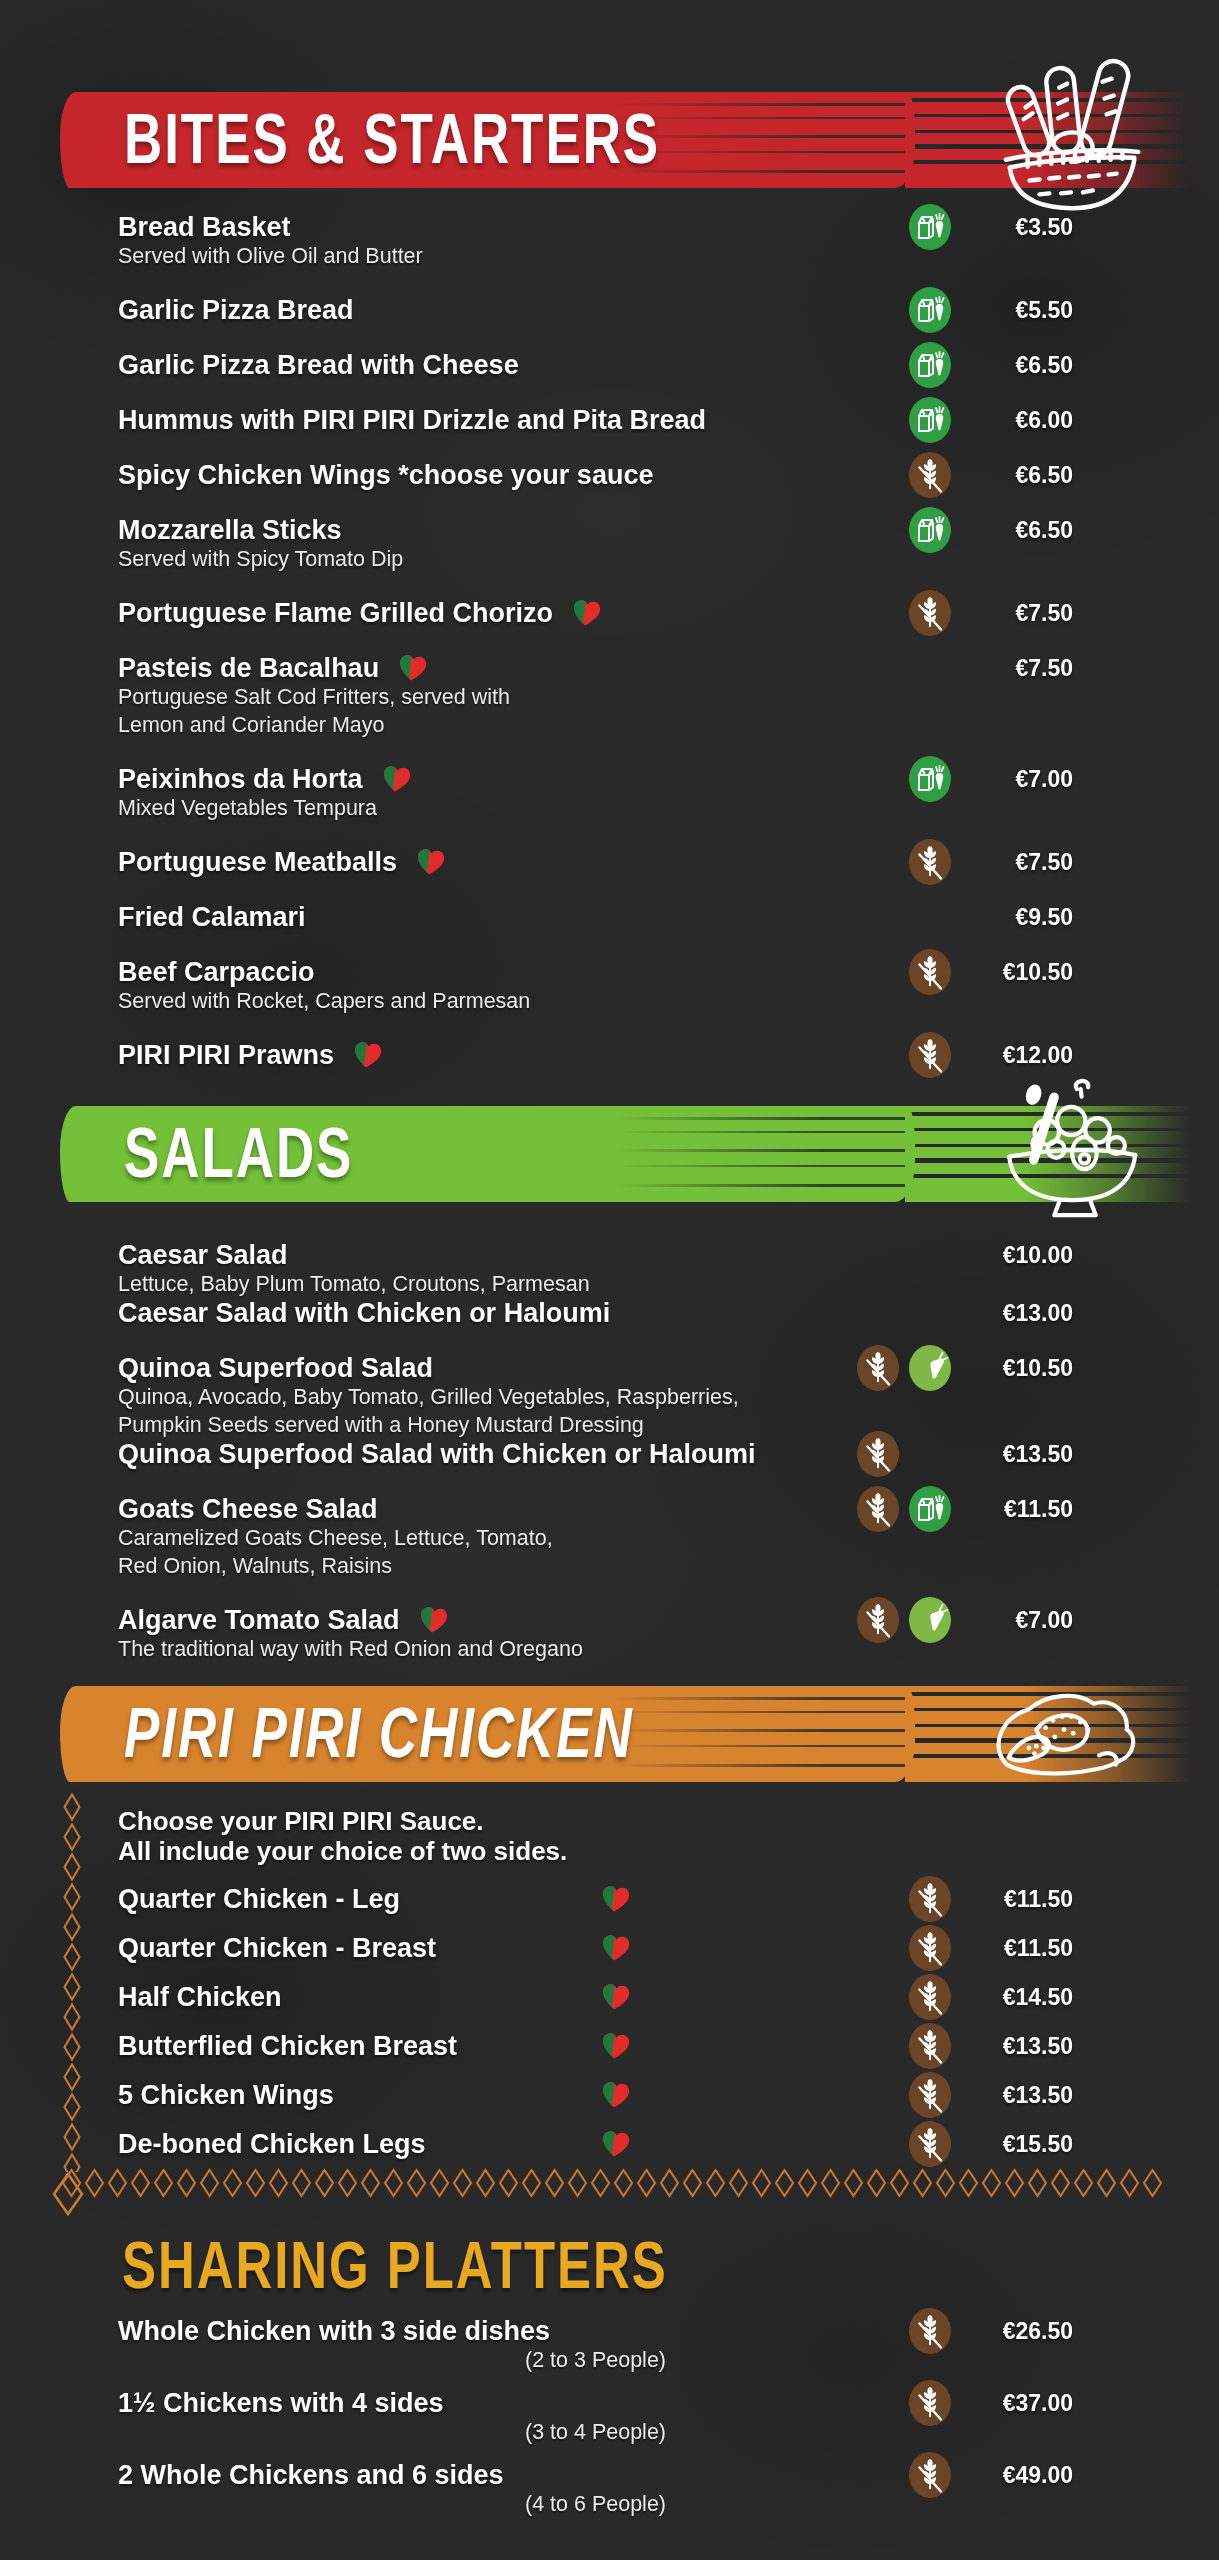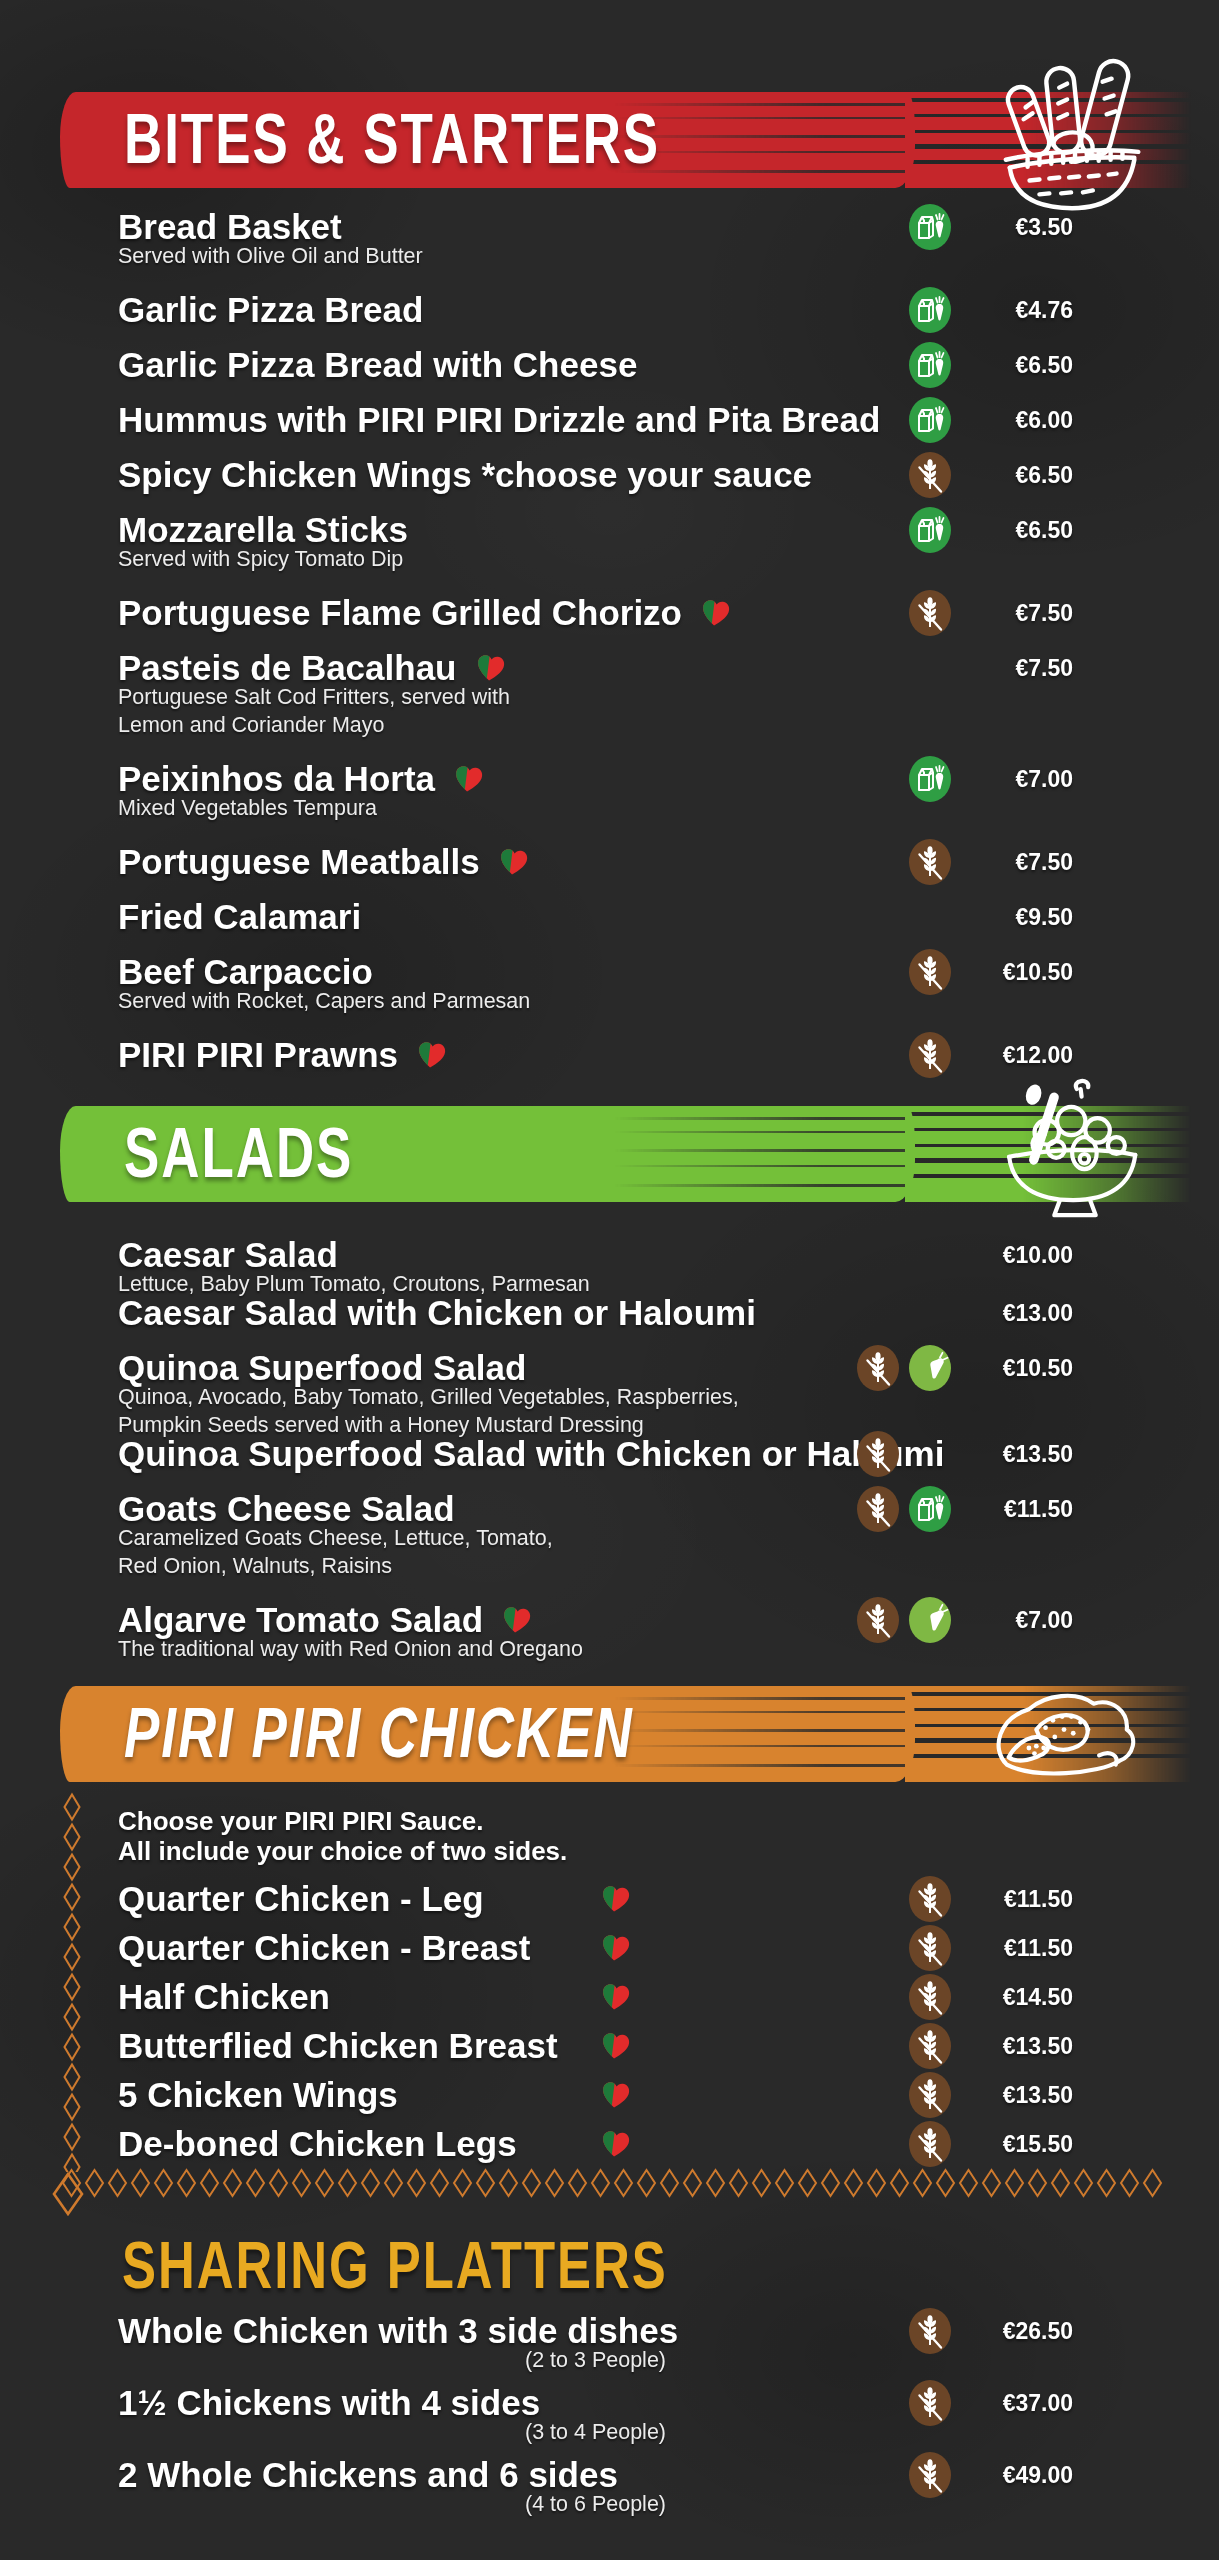--- a/index.html
+++ b/index.html
@@ -52,21 +52,21 @@
   .illo-chicken{right:46px;top:-10px;width:180px;height:120px;}
 
   .items{position:absolute;left:118px;width:955px;}
   .items-bites{top:212px;}
   .items-salads{top:1240px;}
   .items-chicken{top:1884px;}
   .items-platters{top:2316px;}
   .item{position:relative;margin-bottom:25px;}
   .items-chicken .item{margin-bottom:19px;}
   .items-platters .item{margin-bottom:14px;text-align:center;}
-  .name{display:flex;align-items:center;gap:18px;font-size:35px;font-weight:700;
+  .name{display:flex;align-items:center;gap:18px;font-size:27px;font-weight:700;
     line-height:30px;color:#fff;text-shadow:0 2px 3px rgba(0,0,0,.55);}
   .desc{font-size:21.5px;line-height:28px;font-weight:400;color:#ececec;
     text-shadow:0 2px 2px rgba(0,0,0,.5);}
   .price{position:absolute;right:0;top:0;font-size:23px;font-weight:700;line-height:30px;
     color:#fff;text-shadow:0 2px 3px rgba(0,0,0,.55);}
   .ico{position:absolute;width:44px;height:48px;top:-9px;}
   .ico.p1{left:790px;}
   .ico.p2{left:738px;}
   .heart{width:31px;height:29px;flex:0 0 auto;}
   .items-chicken .heart{position:absolute;left:482px;top:1px;}
@@ -254,21 +254,21 @@
           </svg>
         <div class="price">€3.50</div>
       </div>
       <div class="item">
         <div class="name">
             <span>Garlic Pizza Bread</span>
           </div>
         <svg class="ico p1" viewBox="0 0 44 48">
             <use href="#i-veg"></use>
           </svg>
-        <div class="price">€4.76</div>
+        <div class="price">€5.50</div>
       </div>
       <div class="item">
         <div class="name">
             <span>Garlic Pizza Bread with Cheese</span>
           </div>
         <svg class="ico p1" viewBox="0 0 44 48">
             <use href="#i-veg"></use>
           </svg>
         <div class="price">€6.50</div>
       </div>

